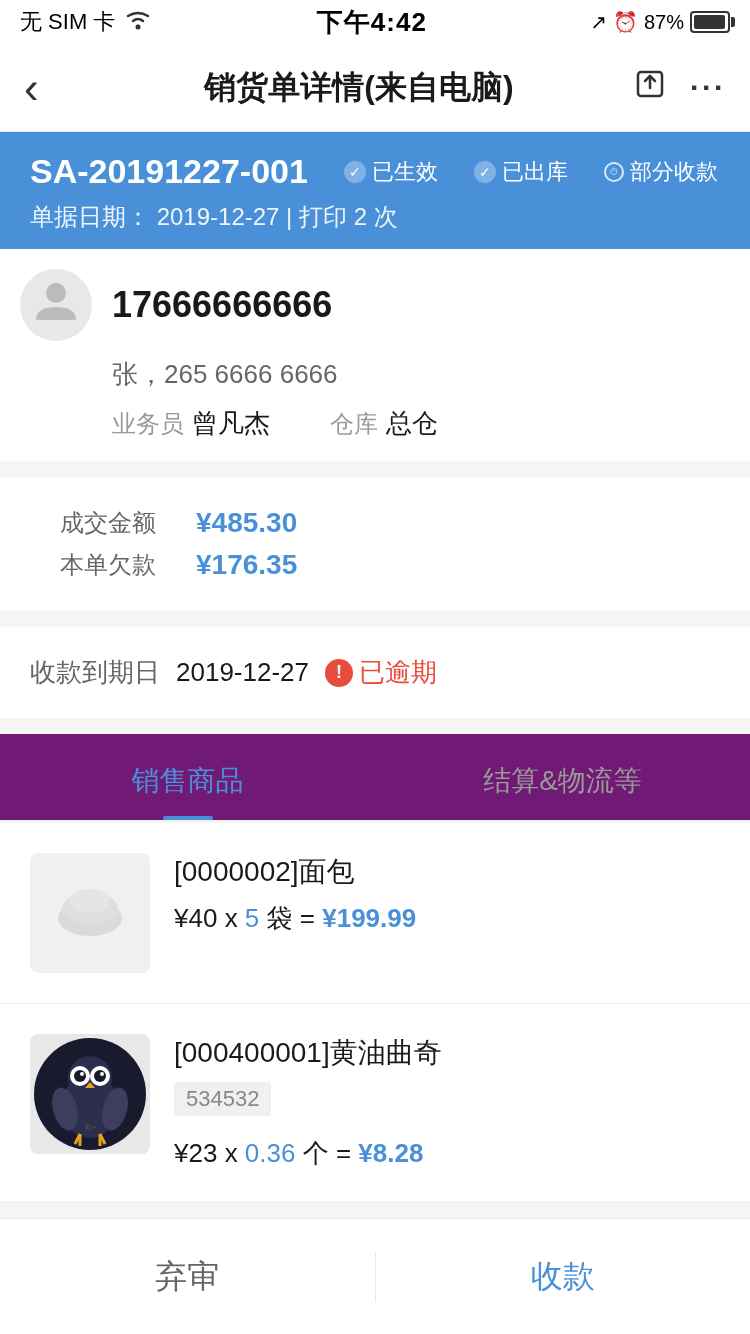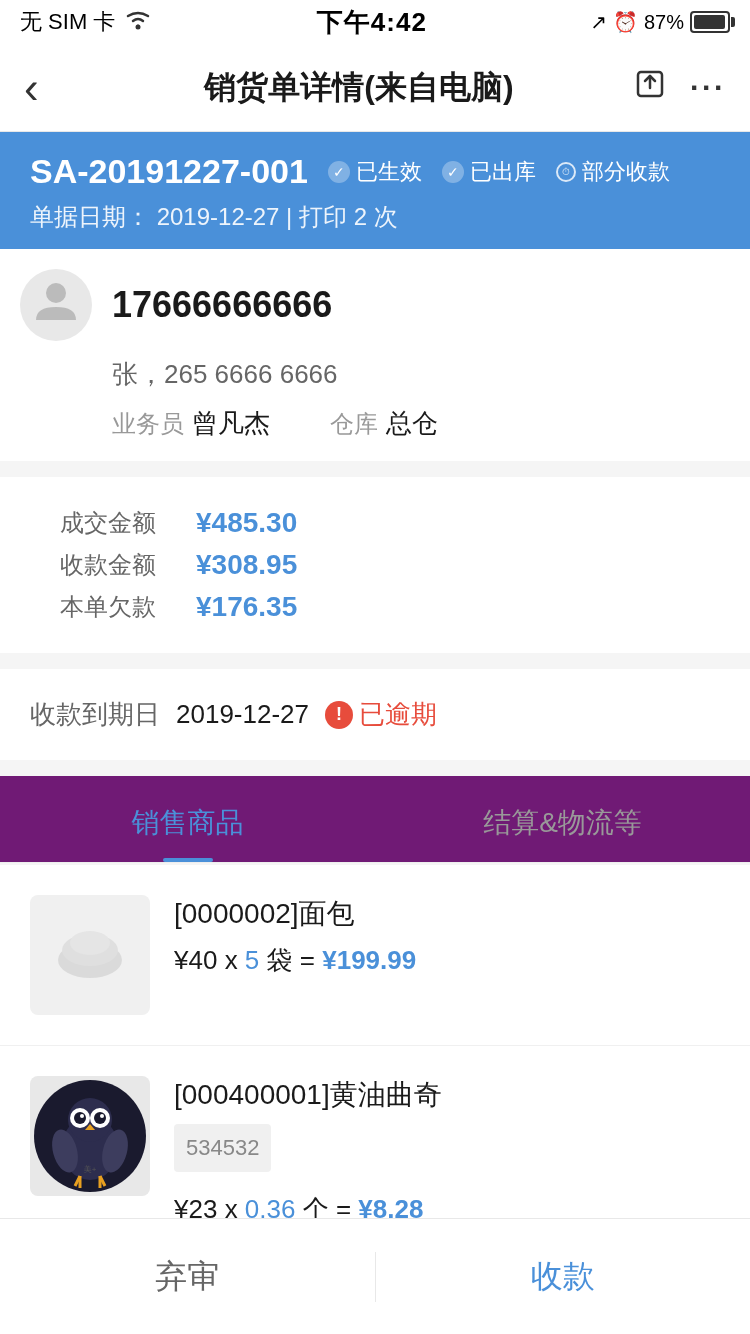--- a/index.html
+++ b/index.html
@@ -76,21 +76,21 @@
     }
 
     
     .header-banner {
       background: #4A90D9;
       padding: 20px 30px 16px;
     }
     .banner-row1 {
       display: flex;
       align-items: center;
-      gap: 20px;
+      gap: 36px;
       margin-bottom: 10px;
     }
     .order-number {
       font-size: 34px;
       font-weight: 700;
       color: #fff;
     }
     .badge {
       display: flex;
       align-items: center;
@@ -292,21 +292,21 @@
     .product-name {
       font-size: 28px;
       color: #1a1a1a;
       margin-bottom: 10px;
     }
     .product-sku {
       display: inline-block;
       background: #f0f0f0;
       color: #888;
       font-size: 22px;
-      padding: 11px 12px;
+      padding: 4px 12px;
       border-radius: 4px;
       margin-bottom: 12px;
     }
     .product-price-row {
       font-size: 26px;
       color: #1a1a1a;
       margin-top: 8px;
     }
     .price-highlight { color: #4A90D9; }
     .price-total { color: #4A90D9; font-weight: 700; }
@@ -433,24 +433,20 @@
   </div>
 </div>
 
 <div class="stats-section">
   <div class="stats-right">
     <div class="amount-row">
       <span class="amount-label">成交金额</span>
       <span class="amount-value">¥485.30</span>
     </div>
     <div class="amount-row">
-      <span class="amount-label">收款金额</span>
-      <span class="amount-value">¥308.95</span>
-    </div>
-    <div class="amount-row">
       <span class="amount-label">本单欠款</span>
       <span class="amount-value">¥176.35</span>
     </div>
   </div>
 </div>
 
 <div class="due-section">
   <span class="due-label">收款到期日</span>
   <span class="due-date">2019-12-27</span>
   <div class="overdue-badge">

